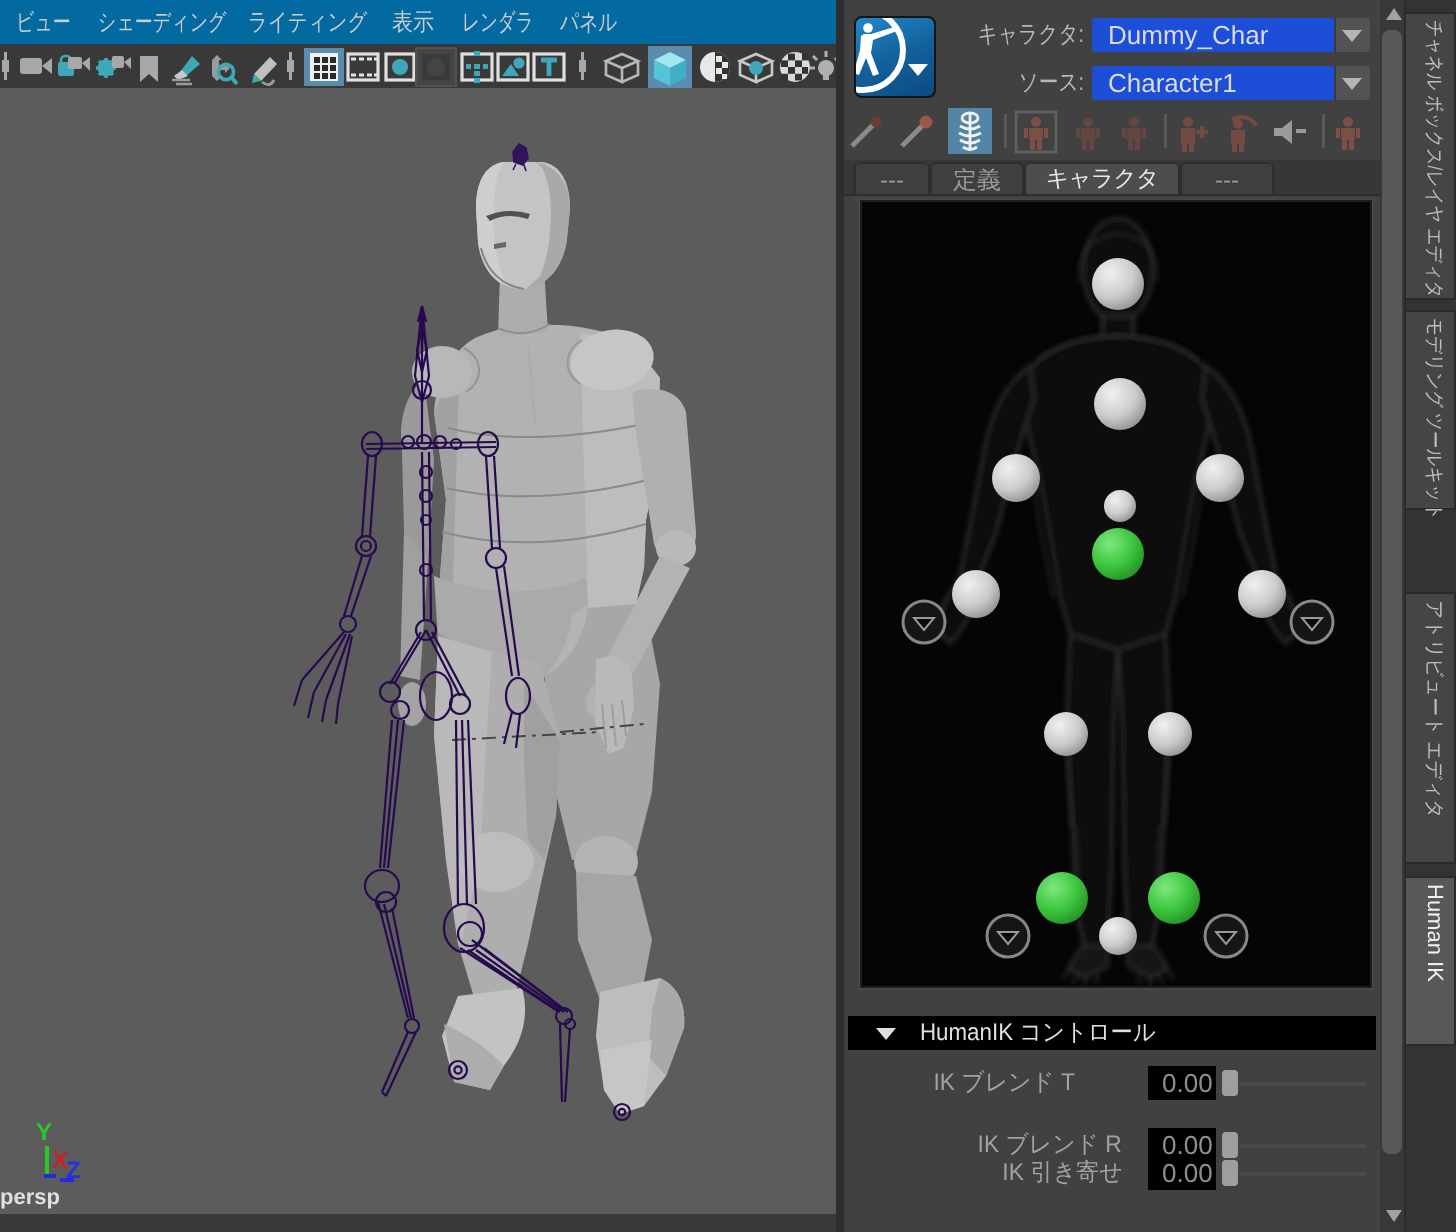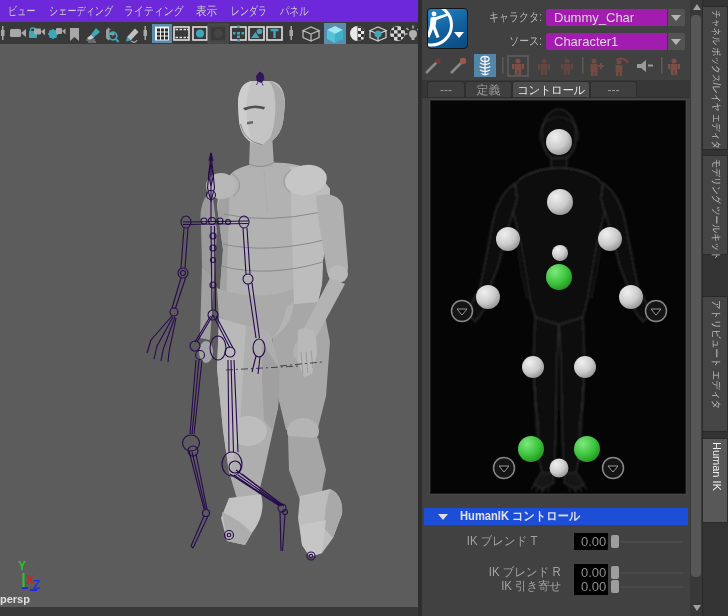--- a/index.html
+++ b/index.html
@@ -1,40 +1,40 @@
 <!DOCTYPE html>
 <html><head><meta charset="utf-8">
 <style>
 html,body{margin:0;padding:0}
 body{width:728px;height:616px;background:#414141;font-family:"Liberation Sans",sans-serif;overflow:hidden;position:relative}
 .abs{position:absolute}
 
-#menubar{left:0;top:0;width:418px;height:22px;background:#6d28d9;color:#cccccc;font-size:12px;line-height:22px;white-space:nowrap}
+#menubar{left:0;top:0;width:418px;height:22px;background:#0369a1;color:#cccccc;font-size:12px;line-height:22px;white-space:nowrap}
 #menubar span{position:absolute;top:0;transform-origin:0 50%}
 #toolbar{left:0;top:22px;width:418px;height:22px;background:#393939;border-bottom:1px solid #2c2c2c}
 
 #vp{left:0;top:44px;width:418px;height:563px;background:#5c5c5c}
 #persp{left:0;top:593px;width:398px;text-align:left;color:#e0e0e0;font-size:11px;font-weight:bold}
 #botstrip{left:0;top:607px;width:418px;height:9px;background:#393939}
 
 #vsep{left:418px;top:0;width:4px;height:616px;background:#2e2e2e}
 
 #panel{left:422px;top:0;width:268px;height:616px;background:#414141}
 .lbl{color:#b8b8b8;font-size:12px;transform-origin:100% 50%;transform:scaleX(0.82)}
-.dd{position:absolute;background:#a21caf;color:#dadada;font-size:13px;line-height:17px;padding-left:8px;border-radius:2px 0 0 2px}
+.dd{position:absolute;background:#1d4ed8;color:#dadada;font-size:13px;line-height:17px;padding-left:8px;border-radius:2px 0 0 2px}
 .ddbtn{position:absolute;background:#535353;width:17px;height:17px;border-left:1px solid #3a3a3a;border-radius:0 2px 2px 0}
 .ddbtn:after{content:"";position:absolute;left:2.5px;top:5.5px;border-left:5.5px solid transparent;border-right:5.5px solid transparent;border-top:6.5px solid #b2b6ba}
 
 .tab{position:absolute;top:81px;height:16px;background:#3f3f3f;border:1px solid #2e2e2e;border-bottom:none;border-radius:3px 3px 0 0;color:#9a9a9a;font-size:12px;text-align:center;line-height:16px}
 .tab.active{background:#4d4d4d;color:#e8e8e8}
 #tabline{left:422px;top:97px;width:268px;height:1px;background:#2e2e2e}
 
 #picker{left:430px;top:100px;width:254px;height:392px;background:#000;border:1px solid #1e1e1e;outline:1px solid #474747}
 
-#hikhdr{left:424px;top:508px;width:264px;height:17px;background:#1d4ed8;color:#e0e0e0;font-size:12px;font-weight:bold;line-height:17px}
+#hikhdr{left:424px;top:508px;width:264px;height:17px;background:#000000;color:#e0e0e0;font-size:12px;font-weight:normal;line-height:17px}
 #hikhdr .tri{position:absolute;left:14px;top:6px;border-left:5px solid transparent;border-right:5px solid transparent;border-top:6px solid #dedede}
 #hikhdr .ht{position:absolute;left:36px;transform-origin:0 50%;transform:scaleX(0.93);white-space:nowrap}
 .row{position:absolute;height:17px}
 .row .rl{position:absolute;right:0;top:0;color:#a2a2a2;font-size:12px;line-height:17px;white-space:nowrap;transform-origin:100% 50%;transform:scaleX(0.95)}
 .vf{position:absolute;width:27px;height:17px;background:#000000;color:#8f8f8f;font-size:13px;line-height:17px;padding-left:7px}
 .sh{position:absolute;width:8px;height:13px;background:#9e9e9e;border-radius:2px;top:2px}
 .st{position:absolute;height:2px;background:#4a4a4a;top:8px}
 
 #rsb{left:690px;top:0;width:12px;height:616px;background:#383838}
 #rsbthumb{left:691px;top:15px;width:10px;height:562px;background:#575757;border-radius:4px}
@@ -408,21 +408,21 @@
         <rect x="256" y="11" width="2" height="5"></rect>
         <rect x="249" y="17" width="2.5" height="5"></rect>
         <rect x="252.5" y="17" width="2.5" height="5"></rect>
       </g>
 </svg>
 </div>
 
 <div class="abs" style="left:422px;top:80px;width:268px;height:17px;background:#373737"></div>
 <div class="tab" style="left:427px;width:36px">---</div>
 <div class="tab" style="left:465px;width:45px">定義</div>
-<div class="tab active" style="left:512px;width:76px;font-size:11.5px;letter-spacing:-0.5px">コントロール</div>
+<div class="tab active" style="left:512px;width:76px;font-size:11.5px;letter-spacing:-0.5px">キャラクタ</div>
 <div class="tab" style="left:590px;width:45px">---</div>
 <div id="tabline" class="abs"></div>
 
 <div id="picker" class="abs">
 <svg width="254" height="392" viewBox="0 0 254 392">
   <defs>
     <radialGradient id="sphW" cx="0.35" cy="0.3" r="0.9">
       <stop offset="0" stop-color="#f0f0f0"></stop>
           <stop offset="0.5" stop-color="#cbcbcb"></stop>
           <stop offset="1" stop-color="#787878"></stop>

